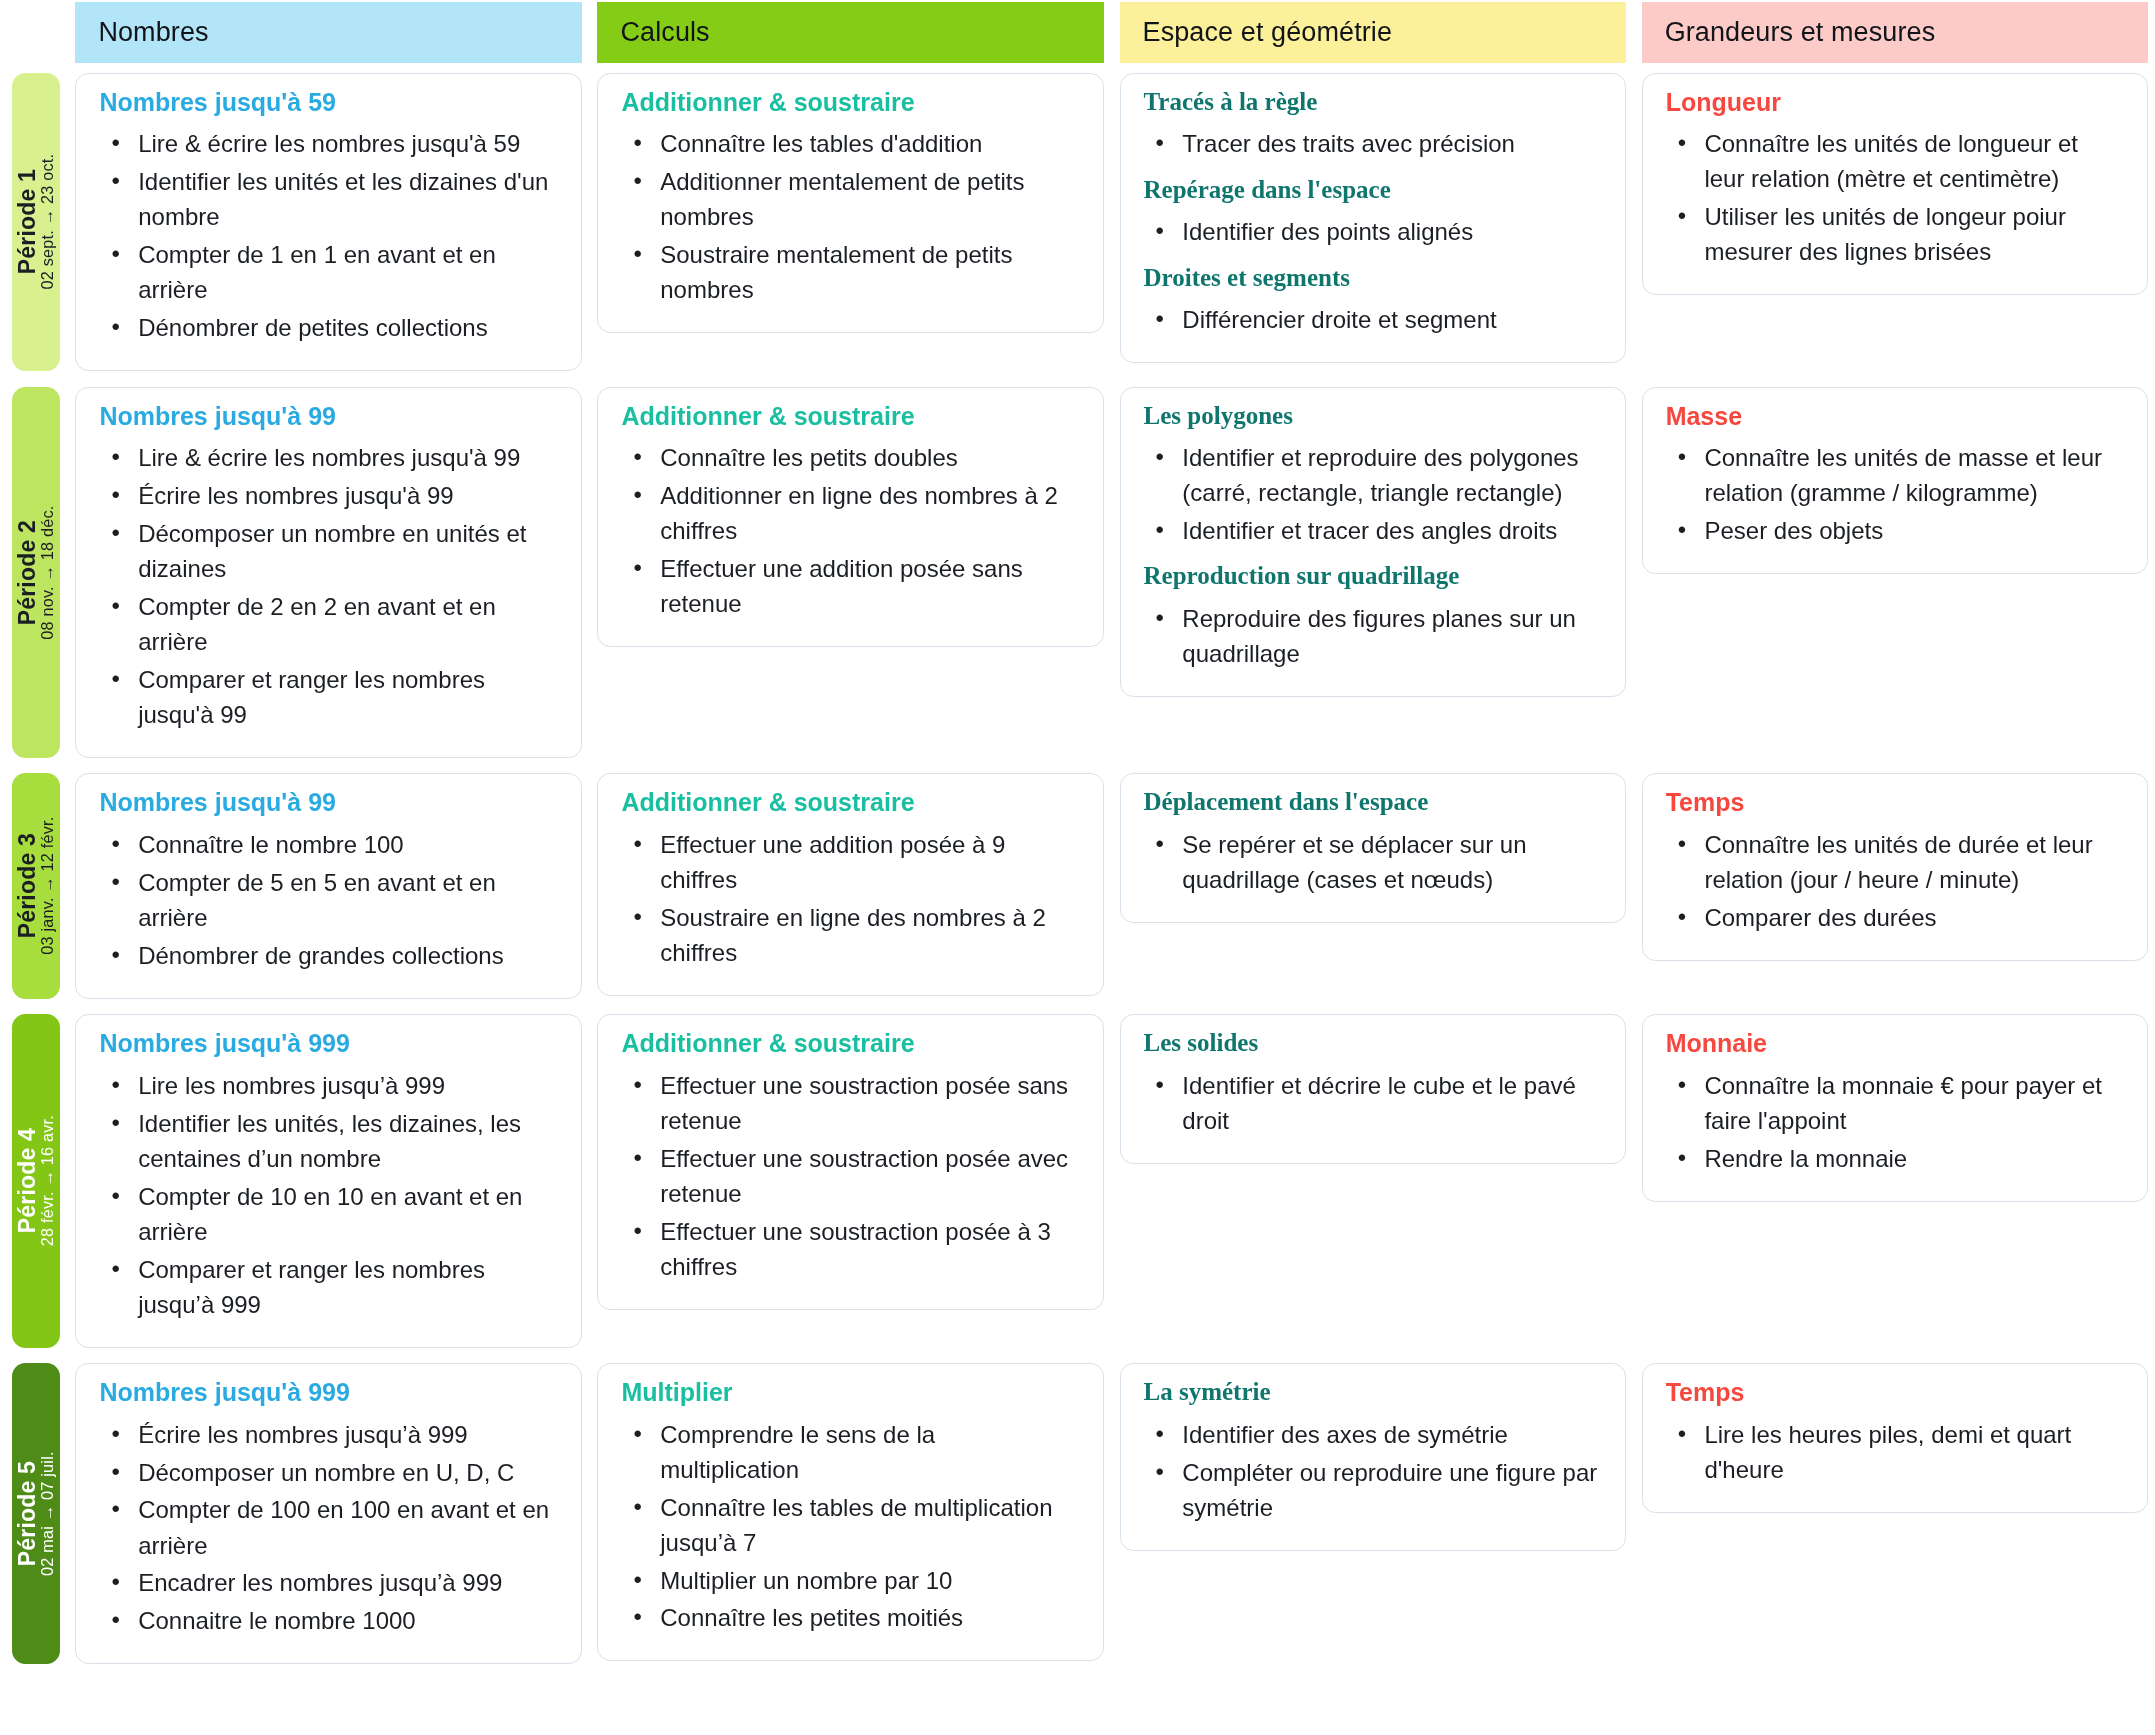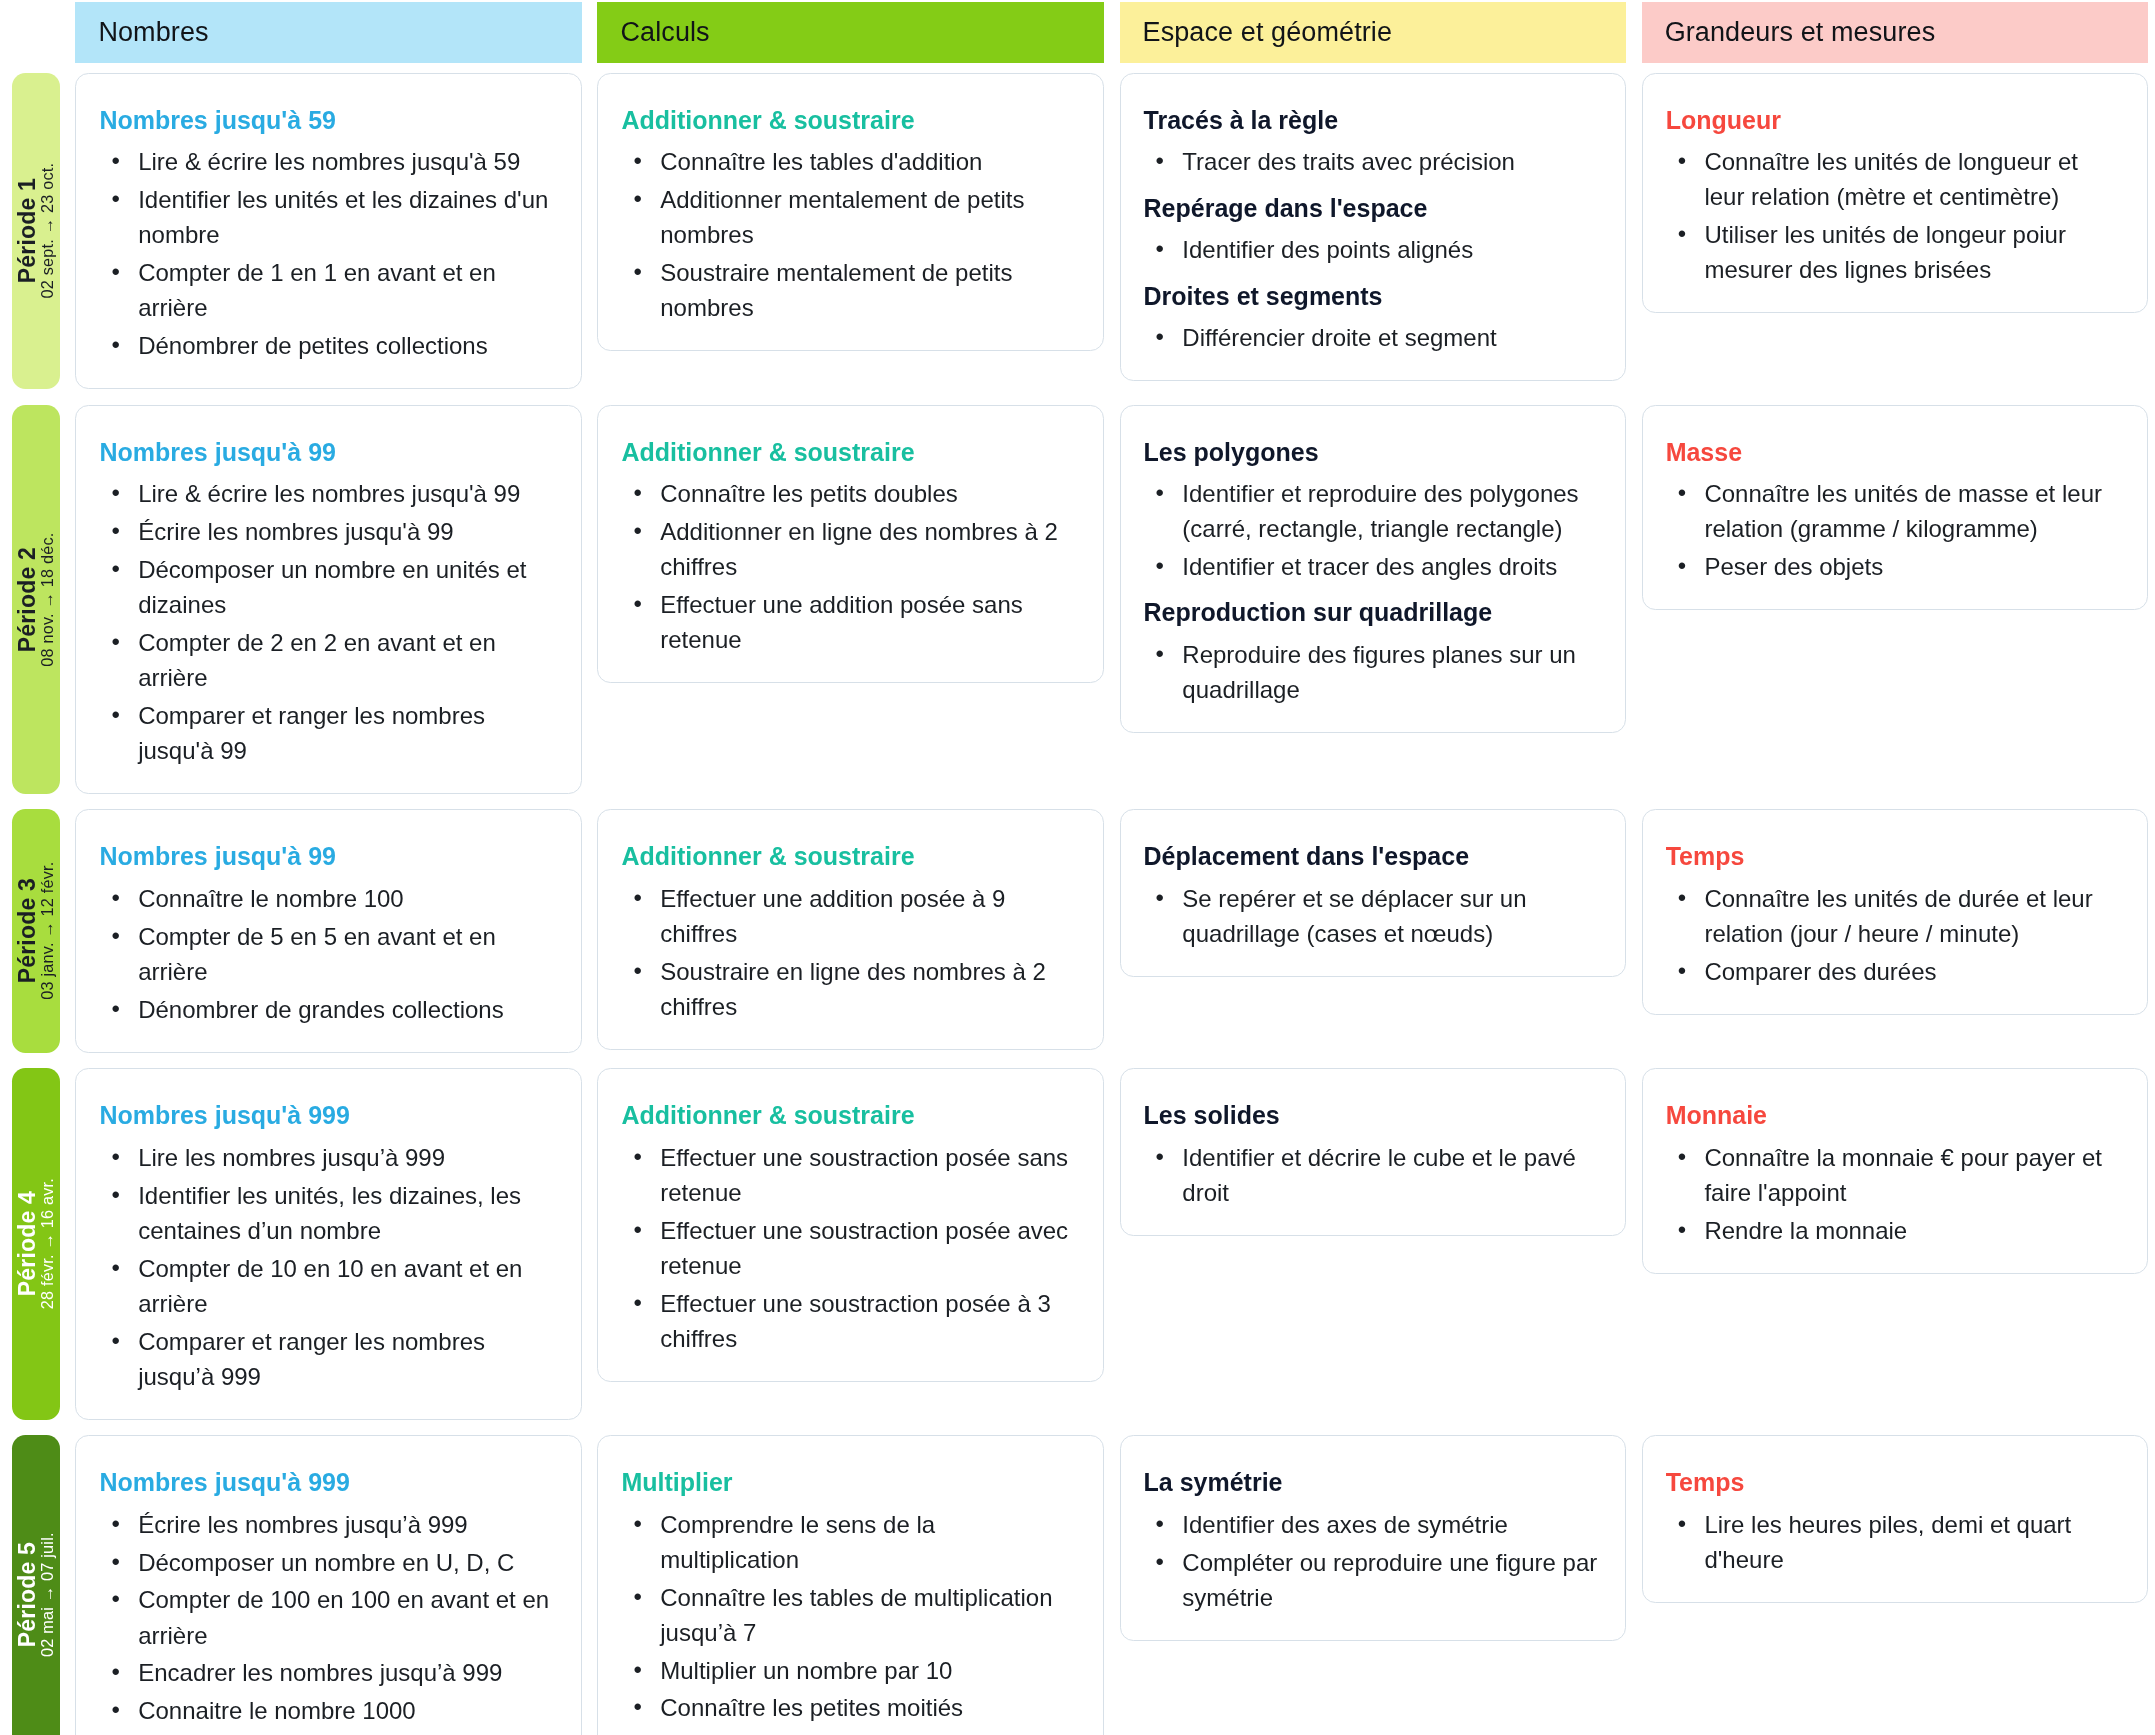--- a/index.html
+++ b/index.html
@@ -80,21 +80,21 @@
   .cell-wrap {
     padding: 7.7px 0 7.7px 0;
     display: flex;
     align-items: flex-start;
   }
   .card {
     width: 100%;
     background: #ffffff;
     border: 1.4px solid #d7e0e8;
     border-radius: 13.4px;
-    padding: 31px 25px 25px 23px;
+    padding: 13px 25px 25px 23px;
     display: flex;
     flex-direction: column;
     justify-content: center;
   }
   .card-title {
     font-size: 25px;
     font-weight: 700;
     margin: 0 0 9.6px 0;
     line-height: 1.2;
   }
@@ -120,21 +120,21 @@
     left: -21px;
     top: -1px;
     font-size: 24px;
     color: #1b1f24;
   }
   .bullets li:last-child { margin-bottom: 0; }
 
   
   .acc-nombres  { color: #29abe2; }
   .acc-calculs  { color: #18bfa0; }
-  .acc-espace   { color: #0f172a; }
+  .acc-espace   { color: #0f766e; font-family: Liberation Serif, serif; }
   .acc-mesures  { color: #f6483e; }
 
   .gap-top { margin-top: 33px; }
 </style>
 </head>
 <body>
 
 <div id="sheet">
   <div class="grid" id="grid">
       <div class="head-spacer"></div>

